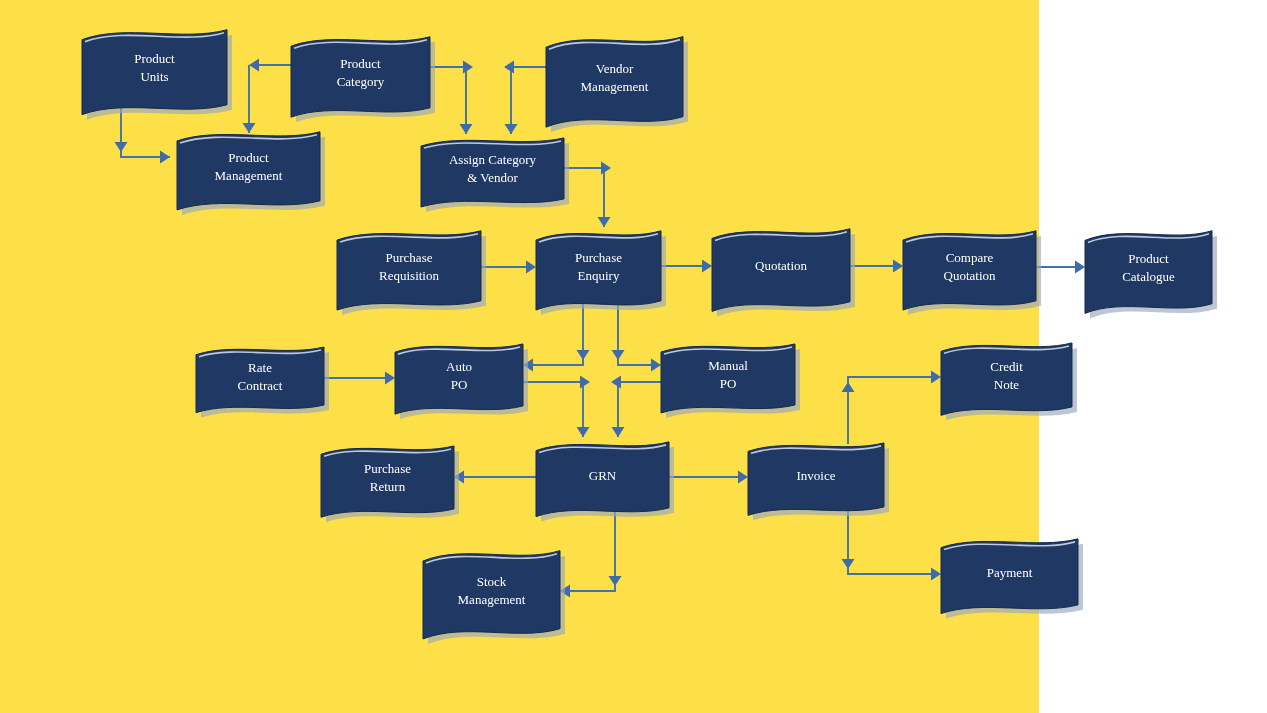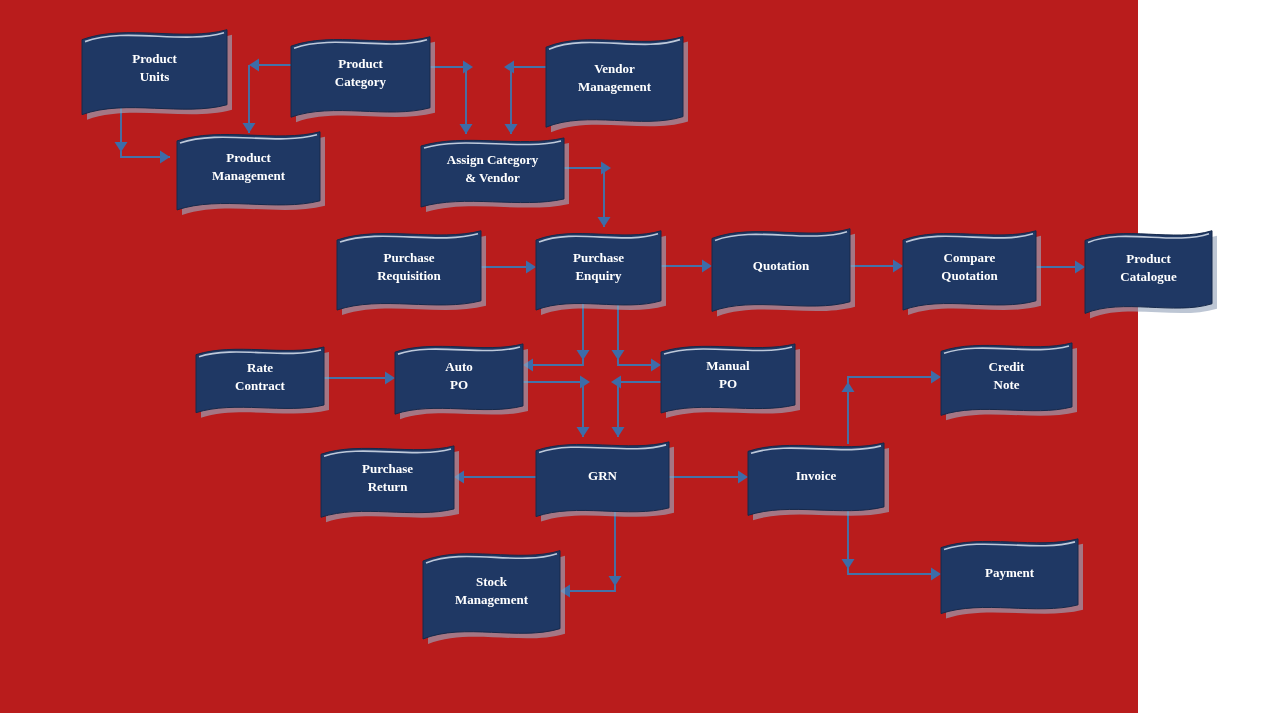--- a/index.html
+++ b/index.html
@@ -9,24 +9,23 @@
     background: #ffffff;
   }
   body {
     width: 1267px;
     height: 713px;
     overflow: hidden;
     font-family: "Liberation Serif", "DejaVu Serif", serif;
   }
   #diagram-root {
     position: relative;
-    width: 1138px;
+    width: 1039px;
     height: 713px;
-    background: #b91c1c;
-    font-weight: bold;
+    background: #fde047;
   }
   svg#flow-svg {
     position: absolute;
     top: 0;
     left: 0;
     width: 1267px;
     height: 713px;
     display: block;
   }
   .node-shape {

